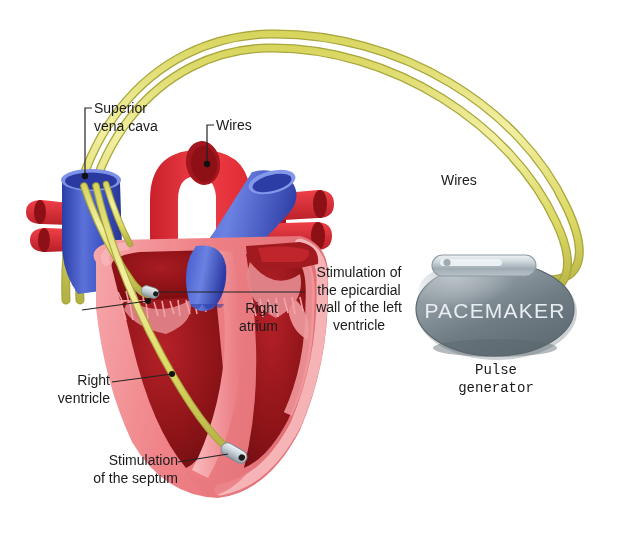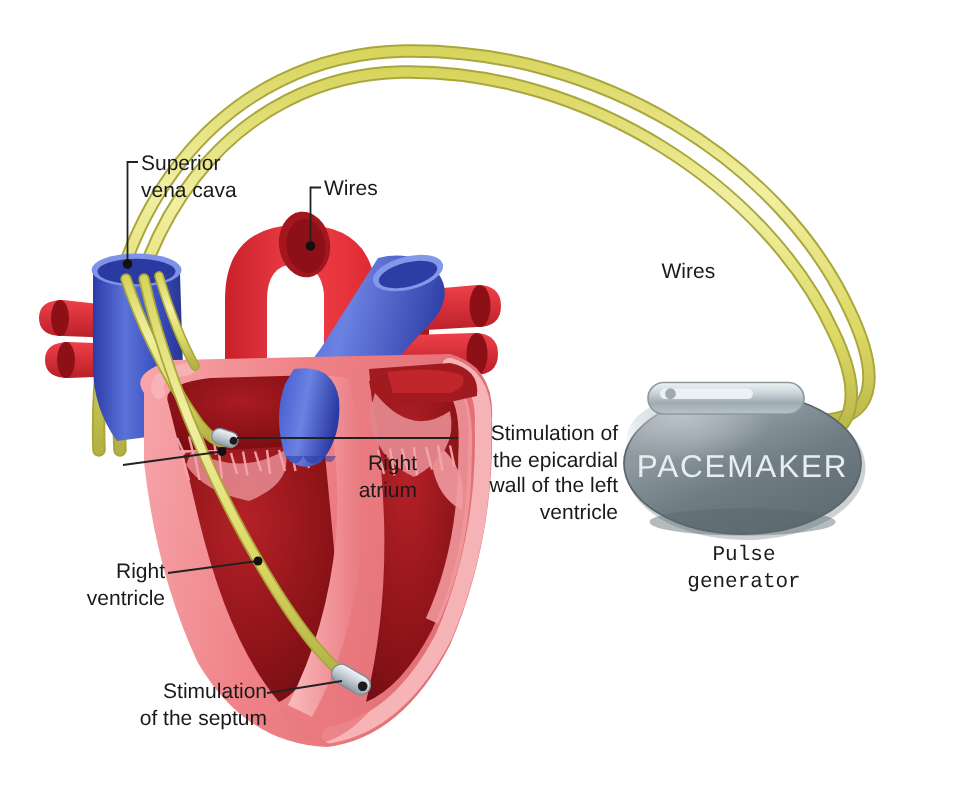--- a/index.html
+++ b/index.html
@@ -236,21 +236,21 @@
 
   <div class="lbl r" style="left:168px;top:300px;width:110px;text-align:right;">Right
 atrium</div>
 
   <div class="lbl r" style="left:-6px;top:372px;width:116px;text-align:right;">Right
 ventricle</div>
 
   <div class="lbl r" style="left:-92px;top:452px;width:270px;text-align:right;">Stimulation
 of the septum</div>
 
-  <div class="lbl r" style="left:306px;top:280px;width:106px;text-align:right;">Stimulation of
+  <div class="lbl r" style="left:306px;top:264px;width:106px;text-align:center;">Stimulation of
 the epicardial
 wall of the left
 ventricle</div>
 
   <div class="lbl c" style="left:440px;top:362px;width:112px;">Pulse
 generator</div>
 
 </div>
 
 </body></html>

